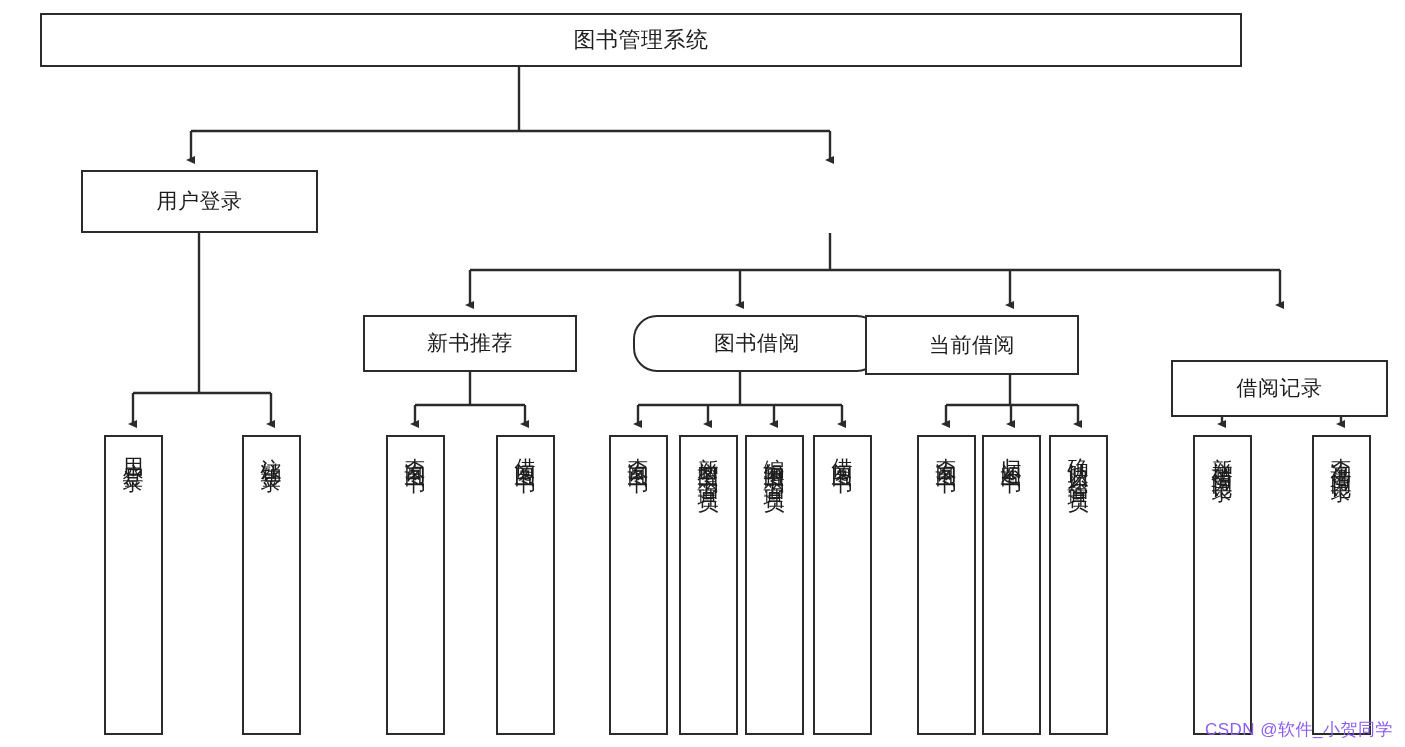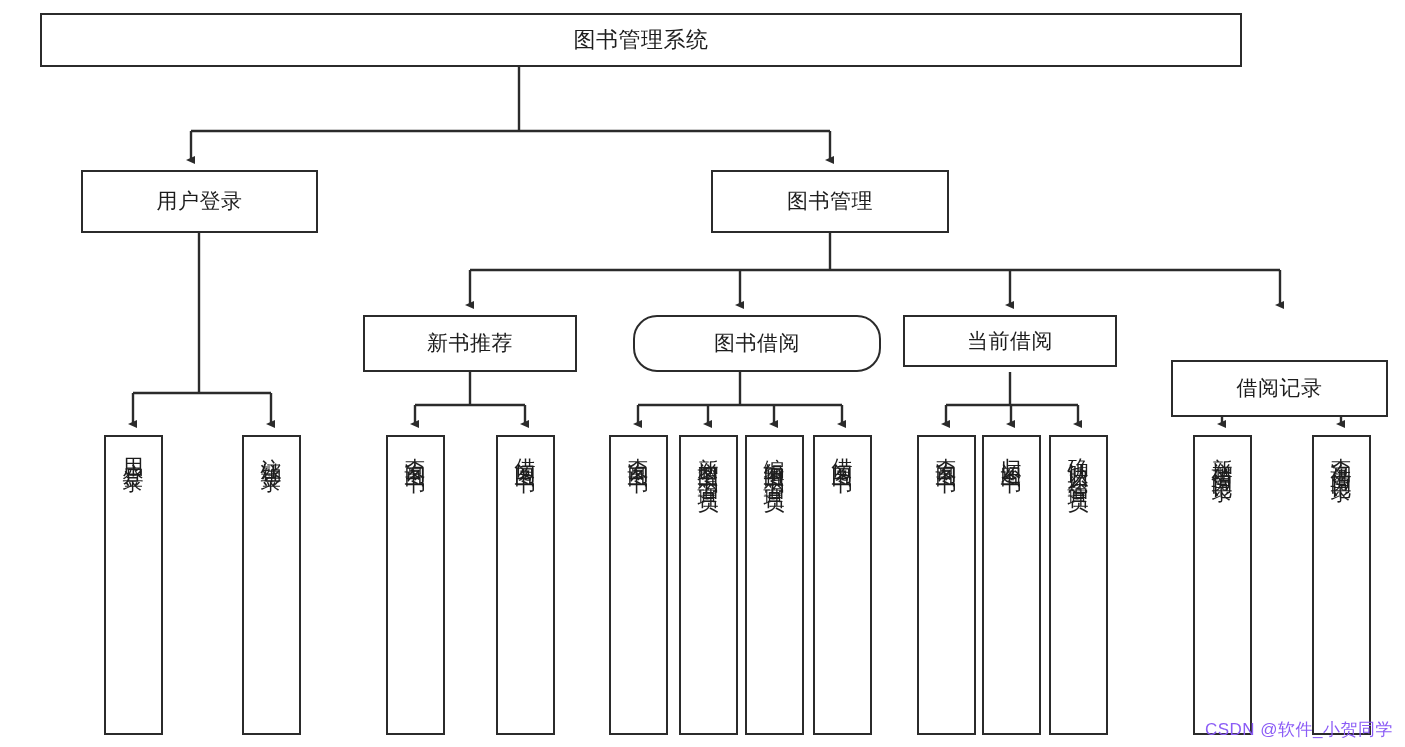--- a/index.html
+++ b/index.html
@@ -130,33 +130,30 @@
   </svg>
 
   <div class="node horiz root" style="left:16px; top:13px; width:1202px; height:54px;margin-left:24px;">
     <span class="label">图书管理系统</span>
   </div>
 
   <div class="node horiz" style="left:81px; top:170px; width:237px; height:63px;">
     <span class="label">用户登录</span>
   </div>
 
-  <div class="node horiz" style="left:711px; top:170px; width:238px; height:63px;">
-    <span class="label">图书管理</span>
-  </div>
 
   <div class="node horiz" style="left:363px; top:315px; width:214px; height:57px;">
     <span class="label">新书推荐</span>
   </div>
 
   <div class="node horiz" style="left:633px; top:315px; width:248px; height:57px;border-radius:24px;">
     <span class="label">图书借阅</span>
   </div>
 
-  <div class="node horiz" style="left:903px; top:315px; width:214px; height:52px;">
+  <div class="node horiz" style="left:865px; top:315px; width:214px; height:60px;">
     <span class="label">当前借阅</span>
   </div>
 
   <div class="node horiz" style="left:1171px; top:315px; width:217px; height:57px;margin-top:45px;">
     <span class="label">借阅记录</span>
   </div>
 
   <div class="node vert" style="left:104px; top:435px; width:59px; height:300px;">
     <span class="label">用户登录</span>
   </div>

